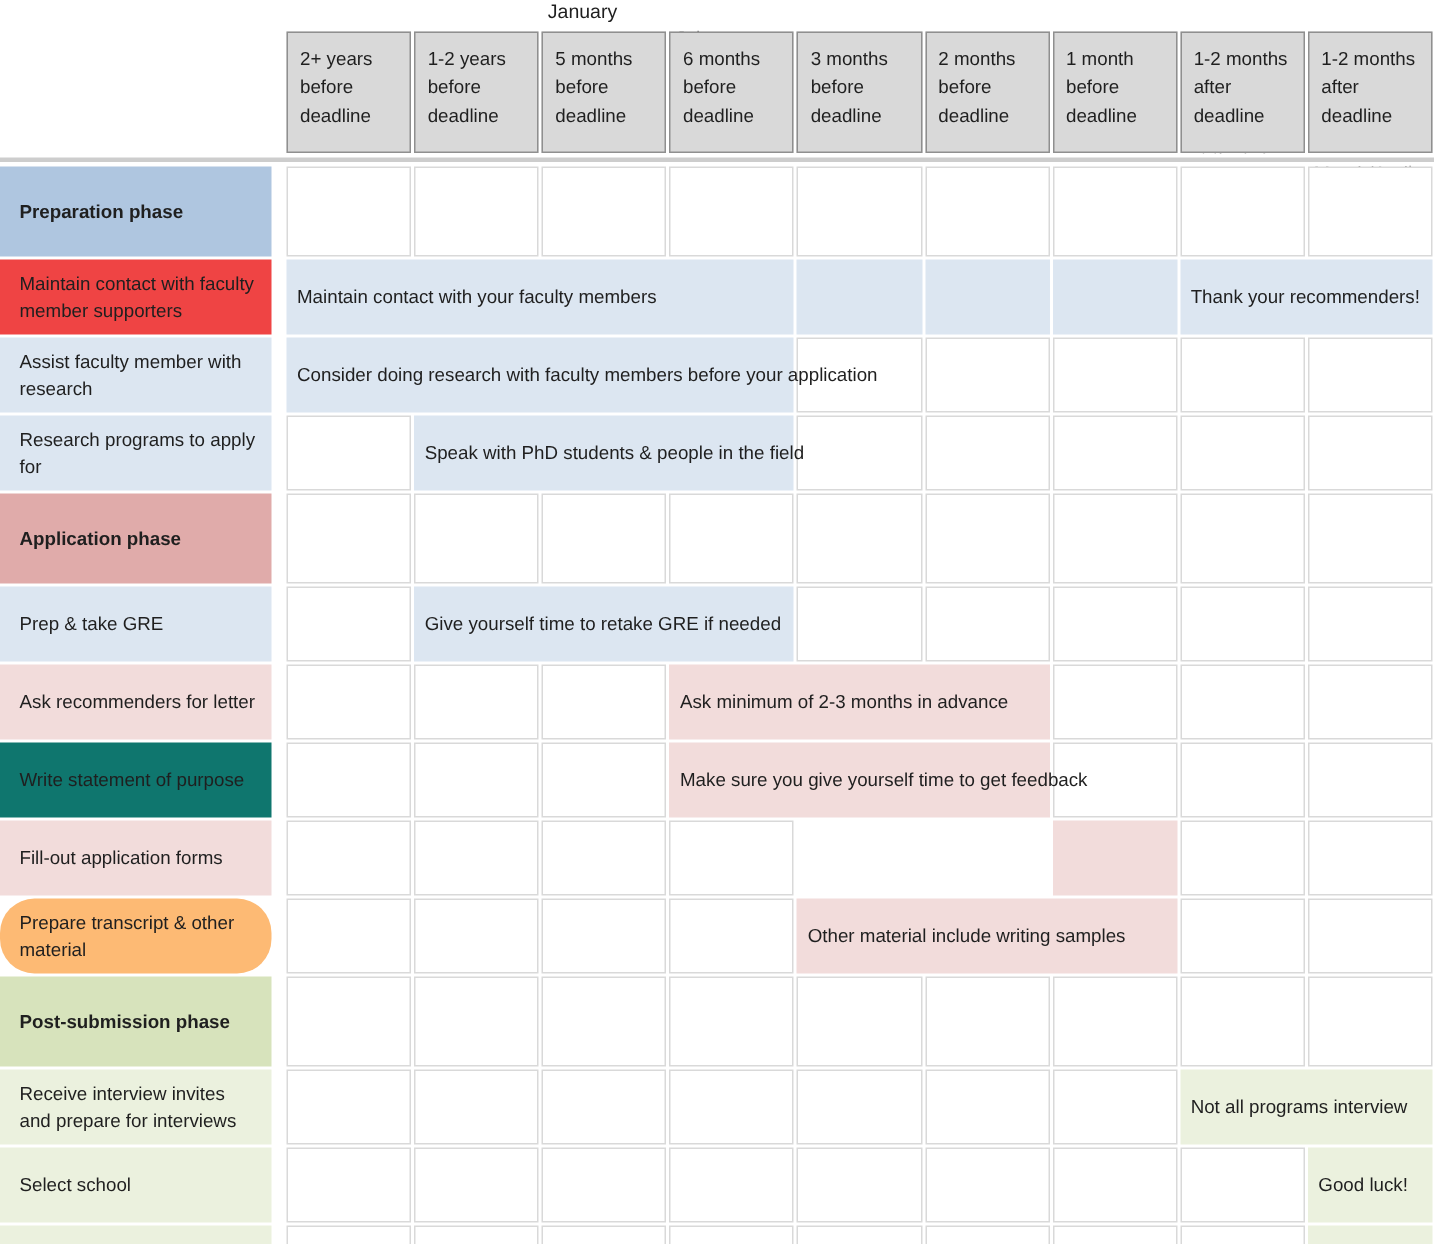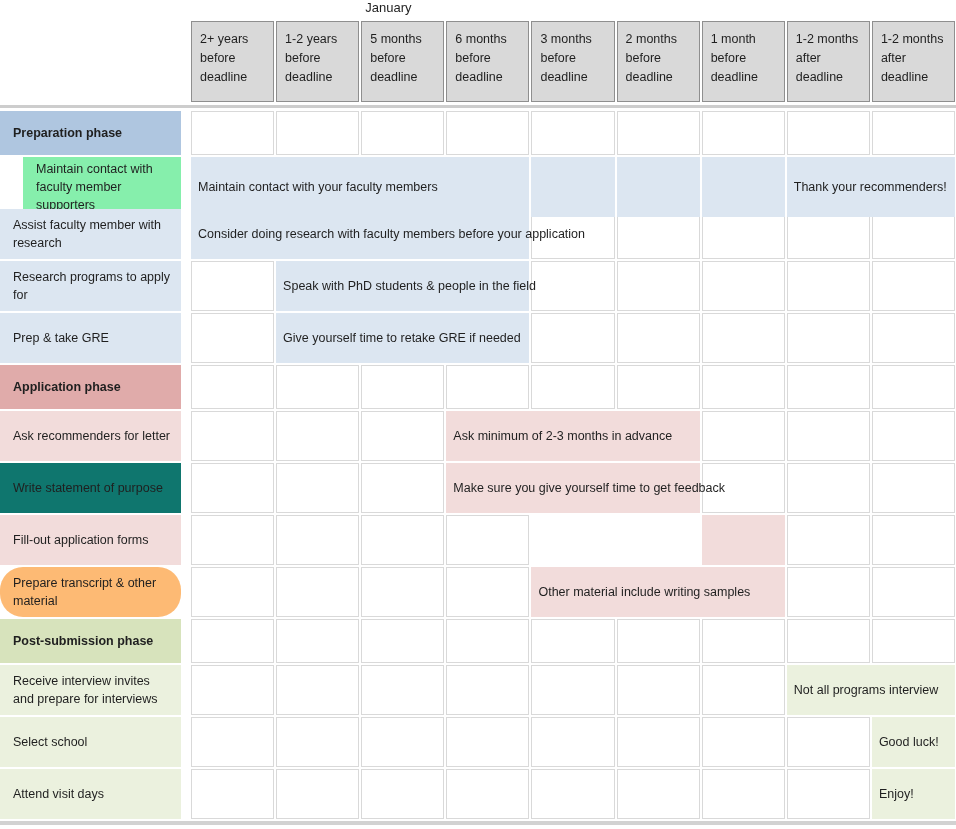--- a/index.html
+++ b/index.html
@@ -10,21 +10,21 @@
   .months{height:21px;}
   .month{display:flex;align-items:flex-end;padding:0 0 3px 5px;font-size:13px;white-space:nowrap;overflow:visible;}
   
   .headers{height:81px;margin-bottom:3px;}
   .hcell{background:#d9d9d9;border:1px solid #8f8f8f;margin:0 1px;padding:8px 3px 3px 8px;
          font-size:12.5px;line-height:1.5;box-sizing:border-box;}
   .sep{height:3px;background:#cdcdcd;margin:1px 0 3px 0;}
   .bottom-line{height:4px;background:#d2d2d2;margin-top:1px;}
   
   .row{margin-bottom:2px;}
-  .row.phase{height:44px;}
+  .row.phase{height:60px;}
   .row.task{height:50px;}
   .labcell{display:flex;align-items:center;padding:3px 8px 3px 13px;font-size:12.5px;line-height:1.45;box-sizing:border-box;}
   .row.phase .labcell{font-weight:bold;}
   .cw{background:#ffffff;border:1px solid #d9d9d9;margin:0 1px;box-sizing:border-box;}
   .bar{display:flex;align-items:center;padding-left:7px;font-size:12.5px;white-space:nowrap;
        margin:0 1px;position:relative;z-index:2;box-sizing:border-box;}
 </style>
 </head>
 <body>
 
@@ -57,21 +57,21 @@
         <div class="cw" style="grid-column: 4 / span 1;"></div>
         <div class="cw" style="grid-column: 5 / span 1;"></div>
         <div class="cw" style="grid-column: 6 / span 1;"></div>
         <div class="cw" style="grid-column: 7 / span 1;"></div>
         <div class="cw" style="grid-column: 8 / span 1;"></div>
         <div class="cw" style="grid-column: 9 / span 1;"></div>
         <div class="cw" style="grid-column: 10 / span 1;"></div>
         <div class="cw" style="grid-column: 11 / span 1;"></div>
       </div>
       <div class="grid row task">
-        <div class="labcell" style="grid-column: 1 / span 1; background: #86efac; margin-left: 23px;">Maintain contact with faculty member supporters</div>
+        <div class="labcell" style="grid-column: 1 / span 1; background: #ef4444;">Maintain contact with faculty member supporters</div>
         <div class="bar" style="grid-column: 3 / span 4; background: rgb(220, 230, 241);">Maintain contact with your faculty members</div>
         <div class="bar" style="grid-column: 7 / span 1; background: rgb(220, 230, 241);"></div>
         <div class="bar" style="grid-column: 8 / span 1; background: rgb(220, 230, 241);"></div>
         <div class="bar" style="grid-column: 9 / span 1; background: rgb(220, 230, 241);"></div>
         <div class="bar" style="grid-column: 10 / span 2; background: rgb(220, 230, 241);">Thank your recommenders!</div>
       </div>
       <div class="grid row task">
         <div class="labcell" style="grid-column: 1 / span 1; background: rgb(220, 230, 241);">Assist faculty member with research</div>
         <div class="bar" style="grid-column: 3 / span 4; background: rgb(220, 230, 241);">Consider doing research with faculty members before your application</div>
         <div class="cw" style="grid-column: 7 / span 1;"></div>
@@ -83,36 +83,36 @@
       <div class="grid row task">
         <div class="labcell" style="grid-column: 1 / span 1; background: rgb(220, 230, 241);">Research programs to apply for</div>
         <div class="cw" style="grid-column: 3 / span 1;"></div>
         <div class="bar" style="grid-column: 4 / span 3; background: rgb(220, 230, 241);">Speak with PhD students &amp; people in the field</div>
         <div class="cw" style="grid-column: 7 / span 1;"></div>
         <div class="cw" style="grid-column: 8 / span 1;"></div>
         <div class="cw" style="grid-column: 9 / span 1;"></div>
         <div class="cw" style="grid-column: 10 / span 1;"></div>
         <div class="cw" style="grid-column: 11 / span 1;"></div>
       </div>
-      <div class="grid row task">
-        <div class="labcell" style="grid-column: 1 / span 1; background: rgb(220, 230, 241);">Prep &amp; take GRE</div>
-        <div class="cw" style="grid-column: 3 / span 1;"></div>
-        <div class="bar" style="grid-column: 4 / span 3; background: rgb(220, 230, 241);">Give yourself time to retake GRE if needed</div>
-        <div class="cw" style="grid-column: 7 / span 1;"></div>
-        <div class="cw" style="grid-column: 8 / span 1;"></div>
-        <div class="cw" style="grid-column: 9 / span 1;"></div>
-        <div class="cw" style="grid-column: 10 / span 1;"></div>
-        <div class="cw" style="grid-column: 11 / span 1;"></div>
-      </div>
       <div class="grid row phase">
         <div class="labcell" style="grid-column: 1 / span 1; background: rgb(224, 171, 170);">Application phase</div>
         <div class="cw" style="grid-column: 3 / span 1;"></div>
         <div class="cw" style="grid-column: 4 / span 1;"></div>
         <div class="cw" style="grid-column: 5 / span 1;"></div>
         <div class="cw" style="grid-column: 6 / span 1;"></div>
+        <div class="cw" style="grid-column: 7 / span 1;"></div>
+        <div class="cw" style="grid-column: 8 / span 1;"></div>
+        <div class="cw" style="grid-column: 9 / span 1;"></div>
+        <div class="cw" style="grid-column: 10 / span 1;"></div>
+        <div class="cw" style="grid-column: 11 / span 1;"></div>
+      </div>
+      <div class="grid row task">
+        <div class="labcell" style="grid-column: 1 / span 1; background: rgb(220, 230, 241);">Prep &amp; take GRE</div>
+        <div class="cw" style="grid-column: 3 / span 1;"></div>
+        <div class="bar" style="grid-column: 4 / span 3; background: rgb(220, 230, 241);">Give yourself time to retake GRE if needed</div>
         <div class="cw" style="grid-column: 7 / span 1;"></div>
         <div class="cw" style="grid-column: 8 / span 1;"></div>
         <div class="cw" style="grid-column: 9 / span 1;"></div>
         <div class="cw" style="grid-column: 10 / span 1;"></div>
         <div class="cw" style="grid-column: 11 / span 1;"></div>
       </div>
       <div class="grid row task">
         <div class="labcell" style="grid-column: 1 / span 1; background: rgb(242, 220, 219);">Ask recommenders for letter</div>
         <div class="cw" style="grid-column: 3 / span 1;"></div>
         <div class="cw" style="grid-column: 4 / span 1;"></div>

